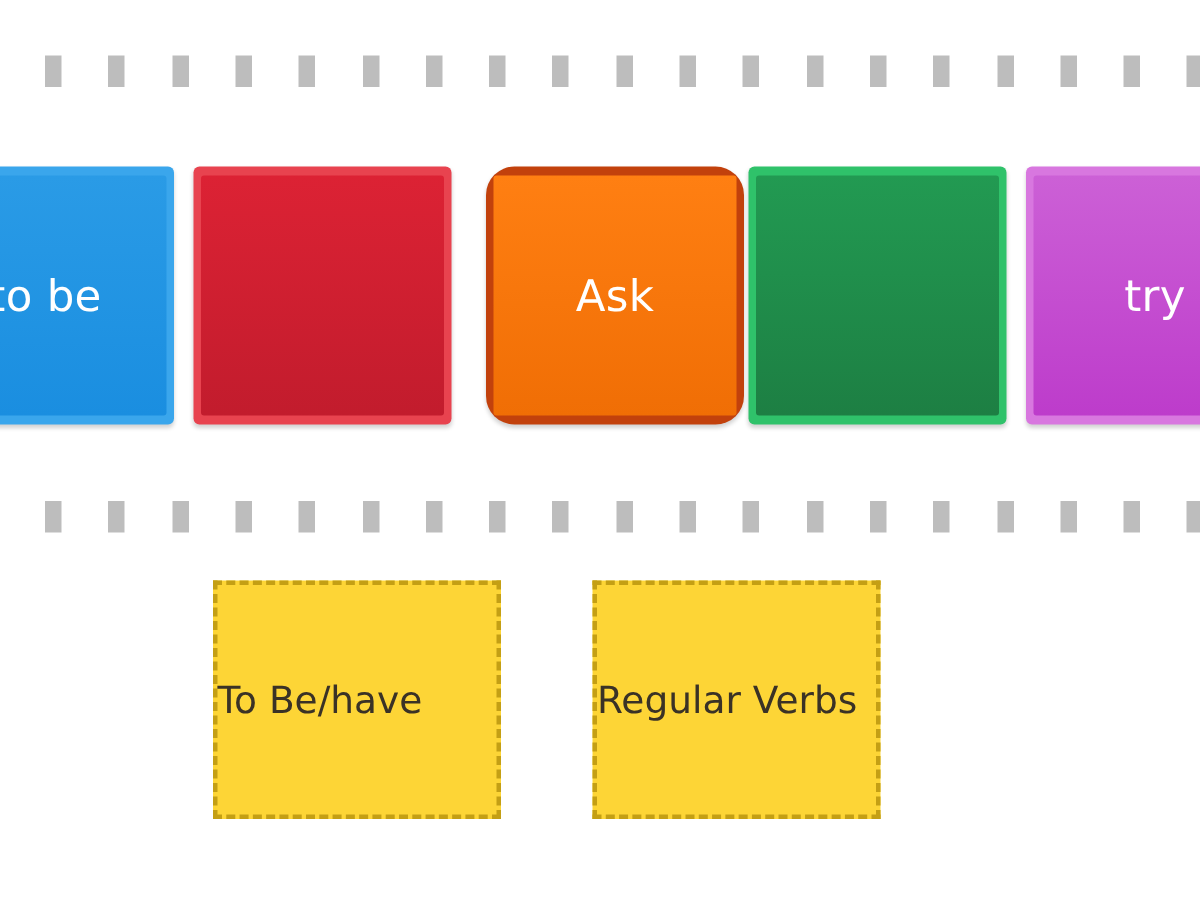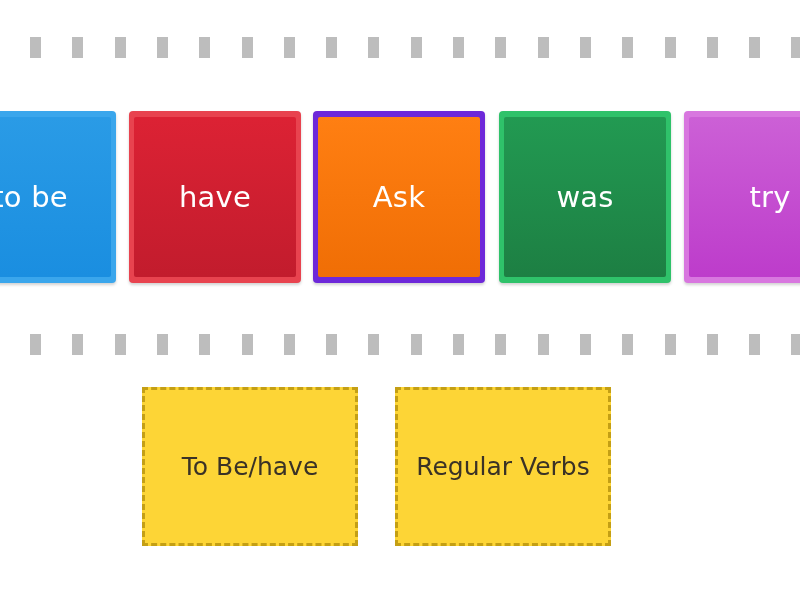--- a/index.html
+++ b/index.html
@@ -20,24 +20,24 @@
     cursor: grab; overflow: hidden;
   }
   .tile .face {
     position: absolute; left: 5px; top: 6px; right: 5px; bottom: 6px;
     border-radius: 2px;
   }
   .tile .label {
     position: relative; color: #ffffff; font-size: 29px; letter-spacing: 0.2px;
   }
   .slot {
-    position: absolute; top: 387px; width: 216px; height: 159px;
+    position: absolute; top: 387px; width: 192px; height: 159px;
     box-sizing: border-box; background: #fdd536;
     border: 3px dashed #c49f14;
-    display: flex; align-items: center; justify-content: center;
+    display: flex; align-items: center; 
   }
   .slot .slot-label { color: #3a3226; font-size: 25px; }
 </style>
 </head>
 <body>
 
 <div class="dash-row" id="sep0" style="top:37px;">
     <div class="dash" style="left: 30px; background: rgb(189, 189, 189);"></div>
     <div class="dash" style="left: 72px; background: rgb(189, 189, 189);"></div>
     <div class="dash" style="left: 115px; background: rgb(189, 189, 189);"></div>
@@ -59,29 +59,27 @@
     <div class="dash" style="left: 791px; background: rgb(189, 189, 189);"></div>
   </div>
 
 <div>
   <div class="tile" id="tile0" style="left: -56px; background: rgb(58, 166, 236);">
     <div class="face" style="background: linear-gradient(rgb(42, 155, 230), rgb(26, 142, 224));"></div>
     <span class="label">to be</span>
   </div>
   <div class="tile" id="tile1" style="left: 129px; background: rgb(232, 67, 79);">
     <div class="face" style="background: linear-gradient(rgb(220, 34, 52), rgb(194, 28, 45));"></div>
-    <span class="label">have</span>
   </div>
-  <div class="tile" id="tile2" style="left: 313px; background: #6d28d9;">
+  <div class="tile" id="tile2" style="left: 324px; background: #c2410c; border-radius: 19px;">
     <div class="face" style="background: linear-gradient(rgb(255, 127, 18), rgb(240, 110, 5));"></div>
     <span class="label">Ask</span>
   </div>
   <div class="tile" id="tile3" style="left: 499px; background: rgb(47, 194, 106);">
     <div class="face" style="background: linear-gradient(rgb(34, 154, 82), rgb(29, 127, 67));"></div>
-    <span class="label">was</span>
   </div>
   <div class="tile" id="tile4" style="left: 684px; background: rgb(216, 119, 223);">
     <div class="face" style="background: linear-gradient(rgb(204, 96, 214), rgb(189, 60, 203));"></div>
     <span class="label">try</span>
   </div>
 </div>
 
 <div class="dash-row" id="sep1" style="top:334px;">
     <div class="dash" style="left: 30px; background: rgb(189, 189, 189);"></div>
     <div class="dash" style="left: 72px; background: rgb(189, 189, 189);"></div>

